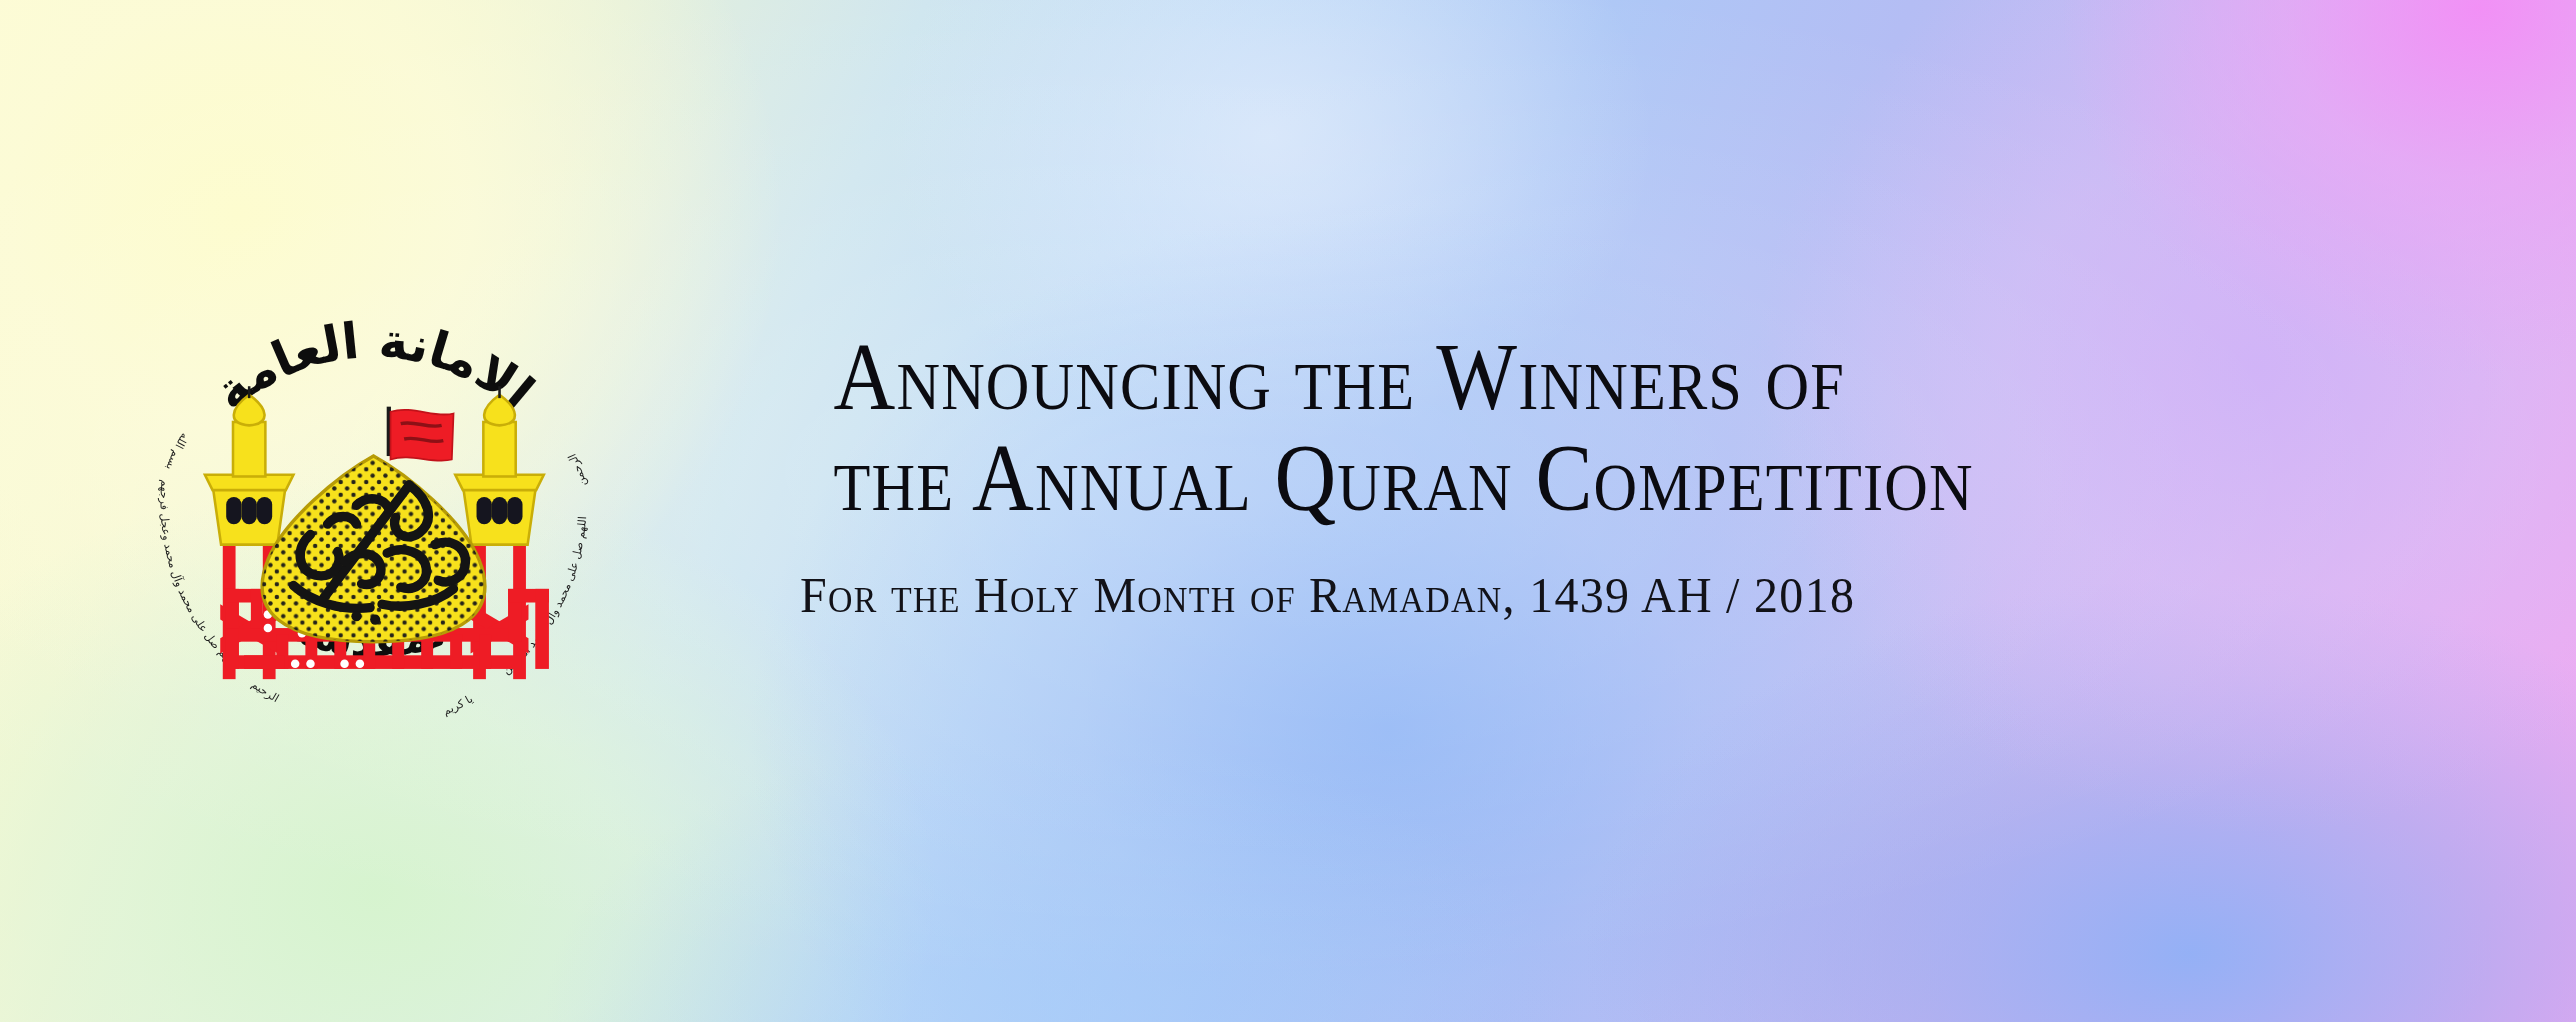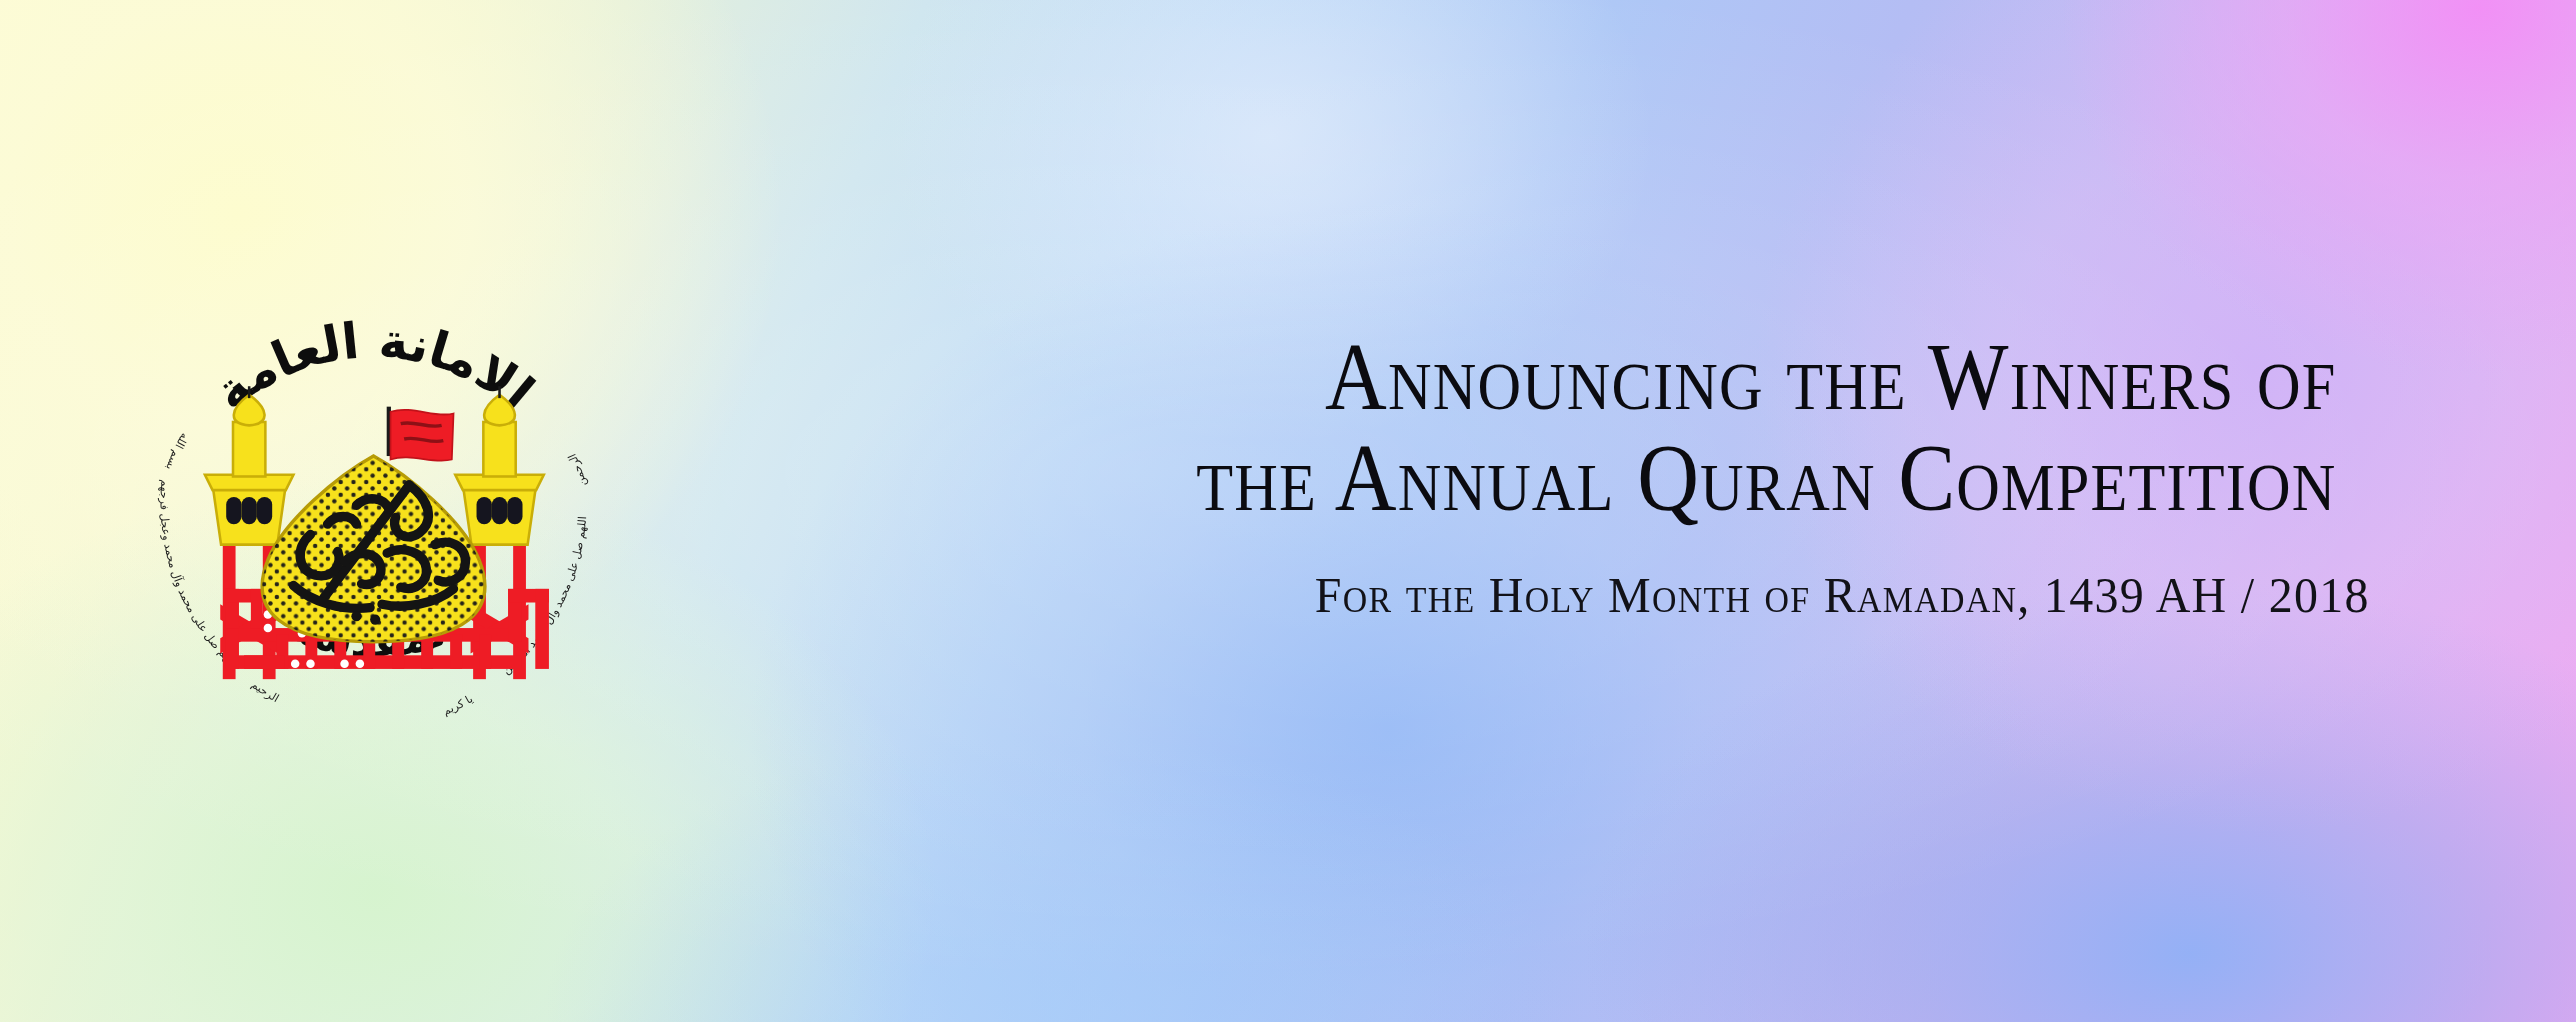--- a/index.html
+++ b/index.html
@@ -80,21 +80,21 @@
     left:101px; top:204px;
     width:545px; height:562px;
   }
   #emblem svg { display:block; width:100%; height:100%; }
 
   
   #headline-block {
     position:absolute;
     left:750px; top:327px;
     width:1670px;
-    text-align:right;
+    text-align:left;
   }
   .title-line {
     font-family:"Liberation Serif", serif;
     font-variant:small-caps;
     font-weight:400;
     font-size:95px;
     line-height:1.06;
     letter-spacing:1.3px;
     color:#0b0b10;
     transform:scaleX(.90);

